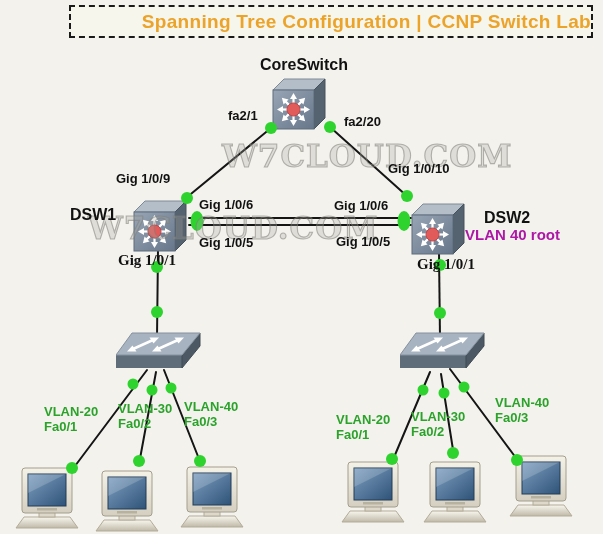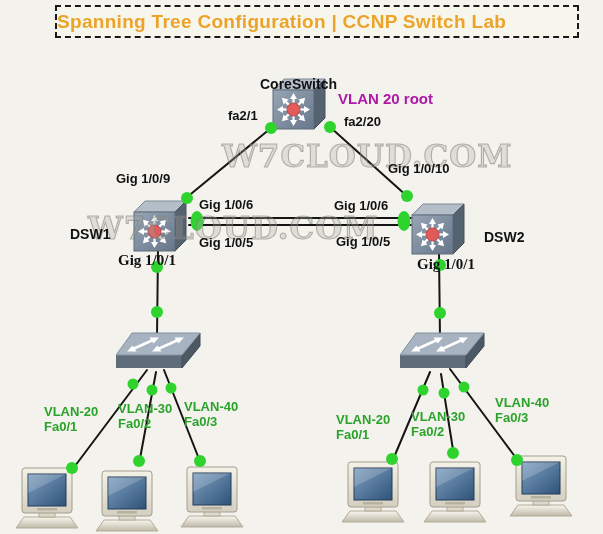--- a/index.html
+++ b/index.html
@@ -8,26 +8,26 @@
 
   
   .links-layer{position:absolute;left:0;top:0;z-index:1;}
   .dev{position:absolute;z-index:2;}
   .dots-layer{position:absolute;left:0;top:0;z-index:3;}
   .wm{position:absolute;z-index:4;font-family:"DejaVu Serif",serif;font-weight:bold;
       font-size:31px;letter-spacing:1px;color:rgba(170,168,160,0.28);
       -webkit-text-stroke:1.1px rgba(128,126,118,0.55);white-space:nowrap;}
   .lbl{position:absolute;z-index:5;font-weight:bold;white-space:nowrap;color:#111;}
 
-  .title-box{position:absolute;z-index:6;left:55px;top:5px;width:520px;height:29px;
-      border:2px dashed #1a1a1a;text-align:left;line-height:29px;
+  .title-box{position:absolute;z-index:6;left:69px;top:5px;width:520px;height:29px;
+      border:2px dashed #1a1a1a;text-align:right;line-height:29px;
       font-size:19px;font-weight:bold;color:var(--title_text,#ECA32A);letter-spacing:0.3px;
       background:rgba(252,251,235,0.45);}
 
-  .dev-lbl{font-size:14px;margin-top:20px;}
+  .dev-lbl{font-size:16px;}
   .port-lbl{font-size:13px;}
   .serif-lbl{font-family:"Liberation Serif",serif;font-size:15px;}
   .root-lbl{font-size:15px;color:var(--vlan_root,#AE18A6);}
   .green-lbl{font-size:13px;color:var(--vlan_green,#2BA32B);line-height:1.15;}
 </style>
 </head>
 <body>
 
 <div class="stage">
 
@@ -216,29 +216,29 @@
       <circle cx="517" cy="460" r="6"></circle>
     </g>
   </svg>
 
   <div class="wm" style="left:222px;top:138px">W7CLOUD.COM</div>
   <div class="wm" style="left:88px;top:210px">W7CLOUD.COM</div>
 
   <div class="title-box">Spanning Tree Configuration | CCNP Switch Lab</div>
 
   <div class="lbl dev-lbl" style="left:260px;top:56px">CoreSwitch</div>
-  <div class="lbl root-lbl" style="left:338px;top:90px">VLAN 20 root</div>
   <div class="lbl port-lbl" style="left:228px;top:108px">fa2/1</div>
   <div class="lbl port-lbl" style="left:344px;top:114px">fa2/20</div>
 
   <div class="lbl port-lbl" style="left:116px;top:171px">Gig 1/0/9</div>
   <div class="lbl port-lbl" style="left:388px;top:161px">Gig 1/0/10</div>
 
   <div class="lbl dev-lbl" style="left:70px;top:206px">DSW1</div>
   <div class="lbl dev-lbl" style="left:484px;top:209px">DSW2</div>
+  <div class="lbl root-lbl" style="left:465px;top:226px">VLAN 40 root</div>
 
   <div class="lbl port-lbl" style="left:199px;top:197px">Gig 1/0/6</div>
   <div class="lbl port-lbl" style="left:199px;top:235px">Gig 1/0/5</div>
   <div class="lbl port-lbl" style="left:334px;top:198px">Gig 1/0/6</div>
   <div class="lbl port-lbl" style="left:336px;top:234px">Gig 1/0/5</div>
 
   <div class="lbl serif-lbl" style="left:118px;top:252px">Gig 1/0/1</div>
   <div class="lbl serif-lbl" style="left:417px;top:256px">Gig 1/0/1</div>
 
 

